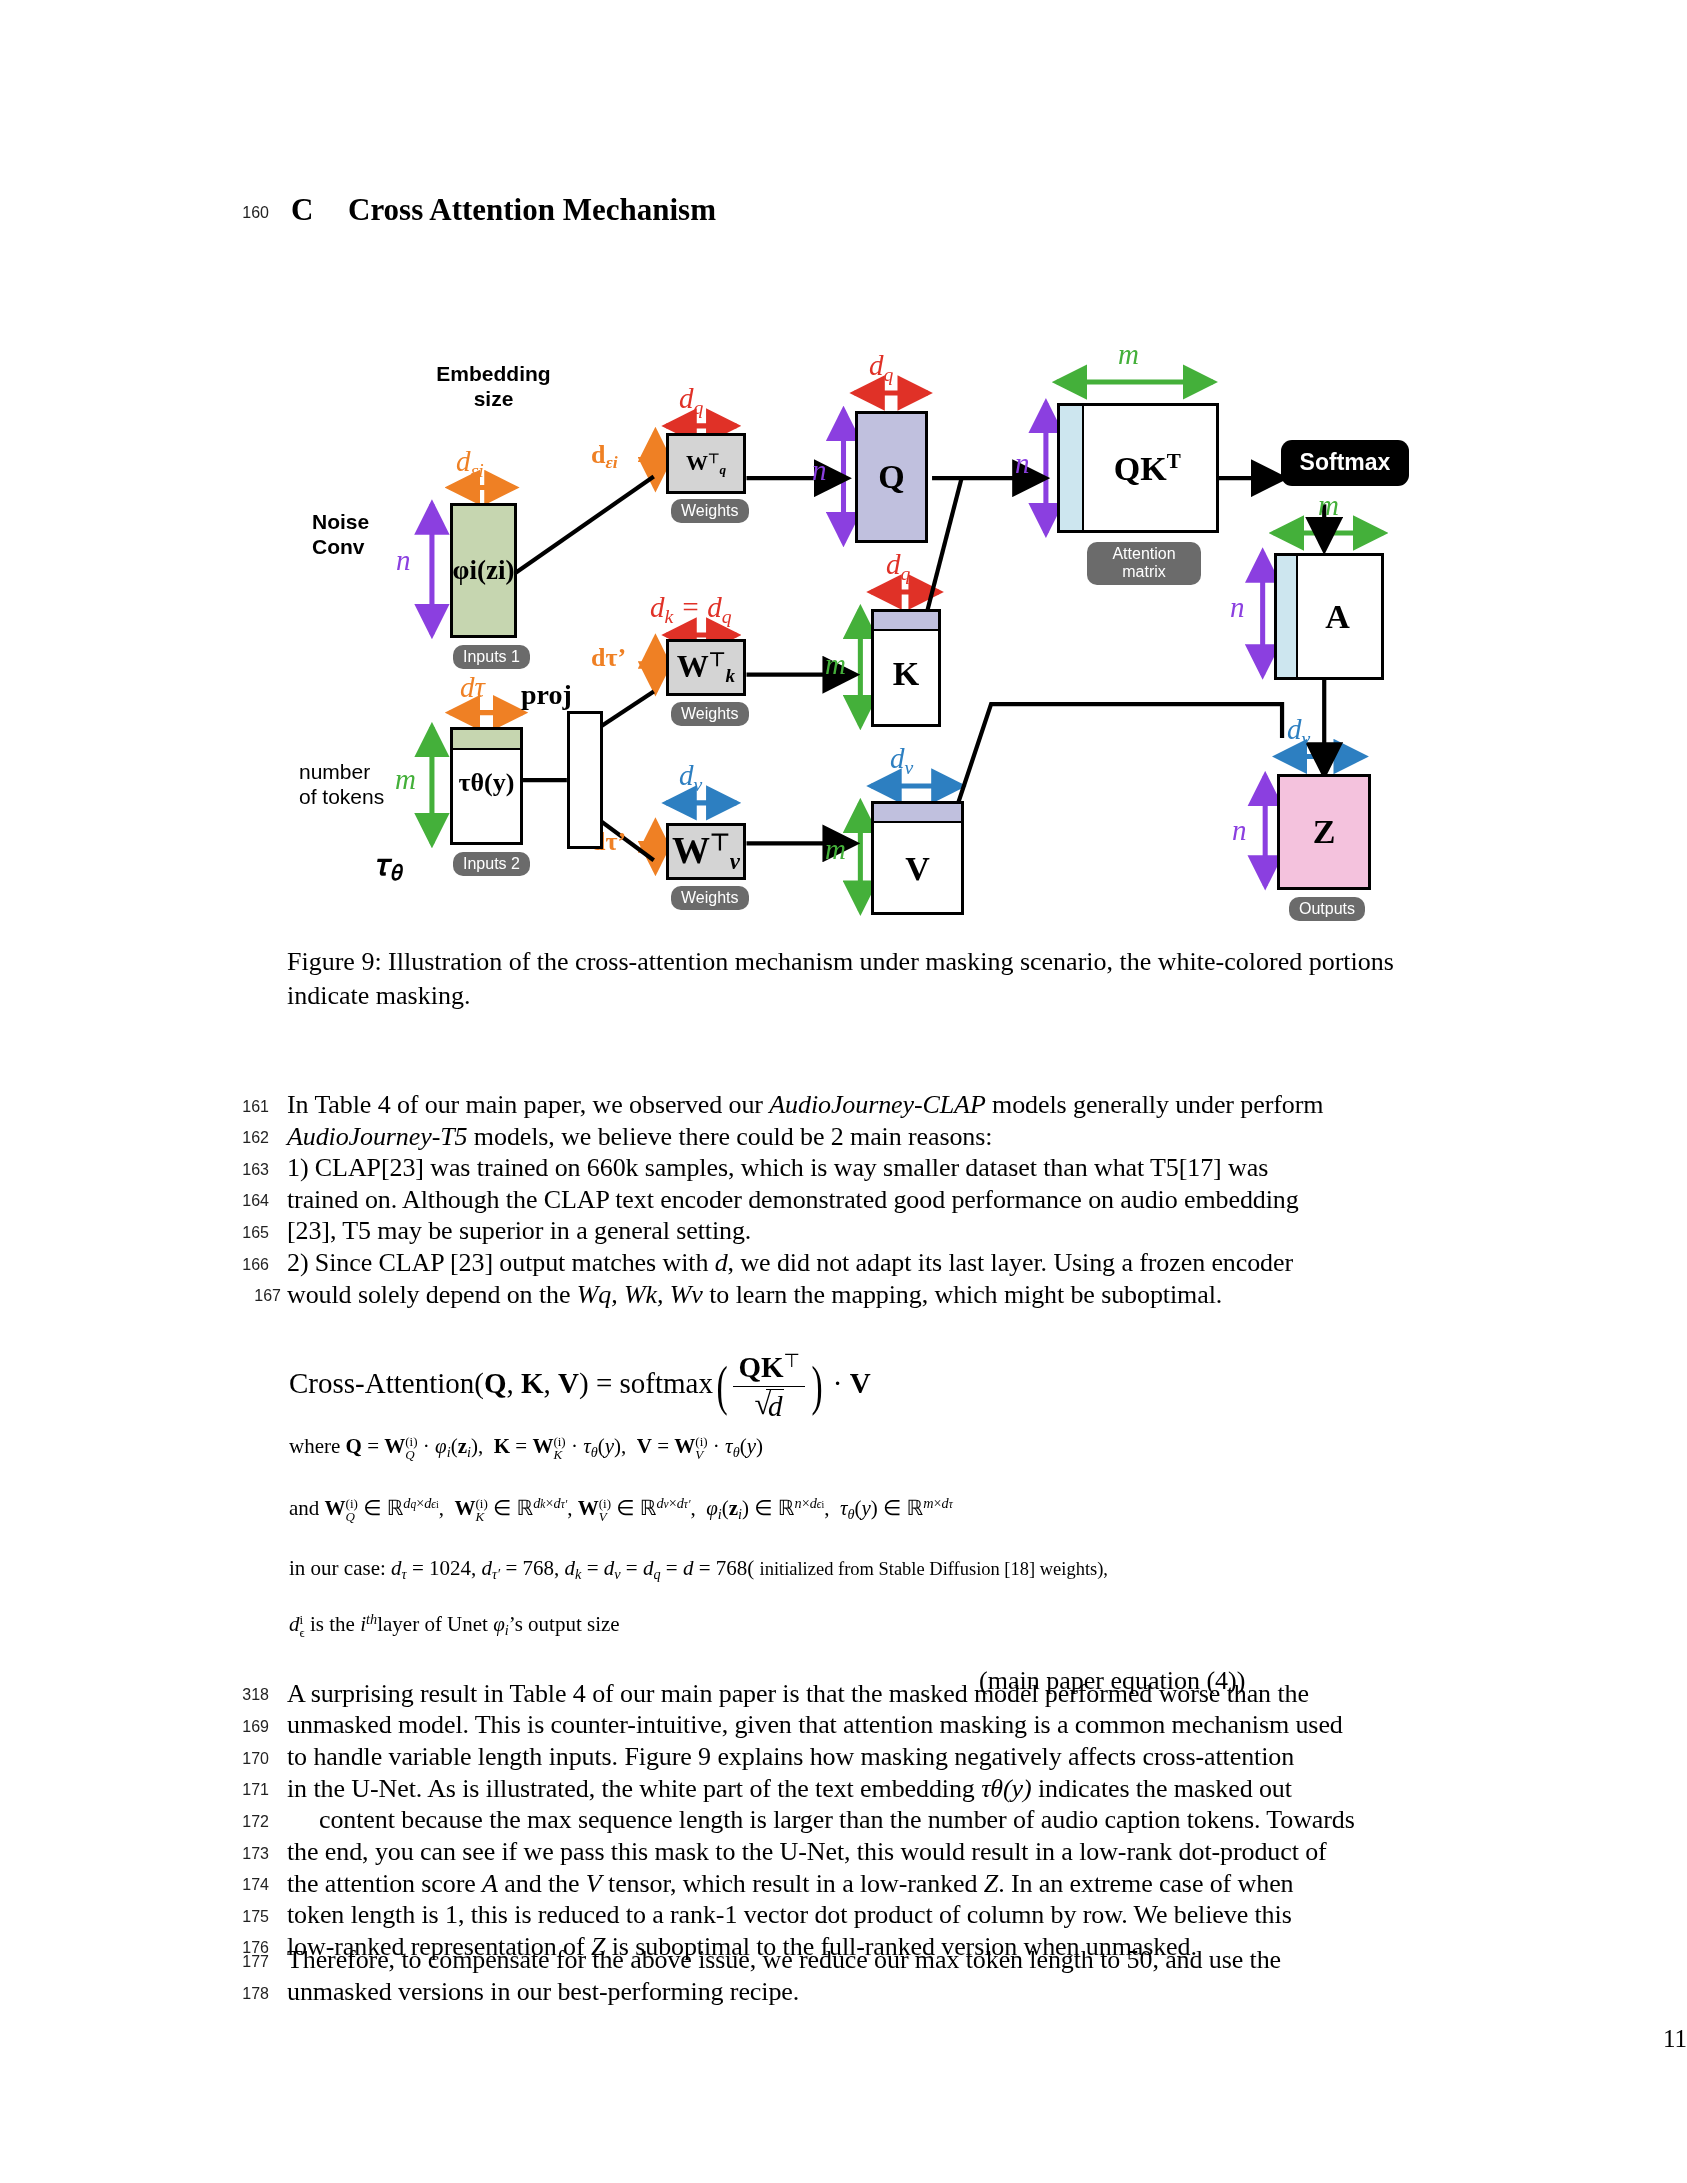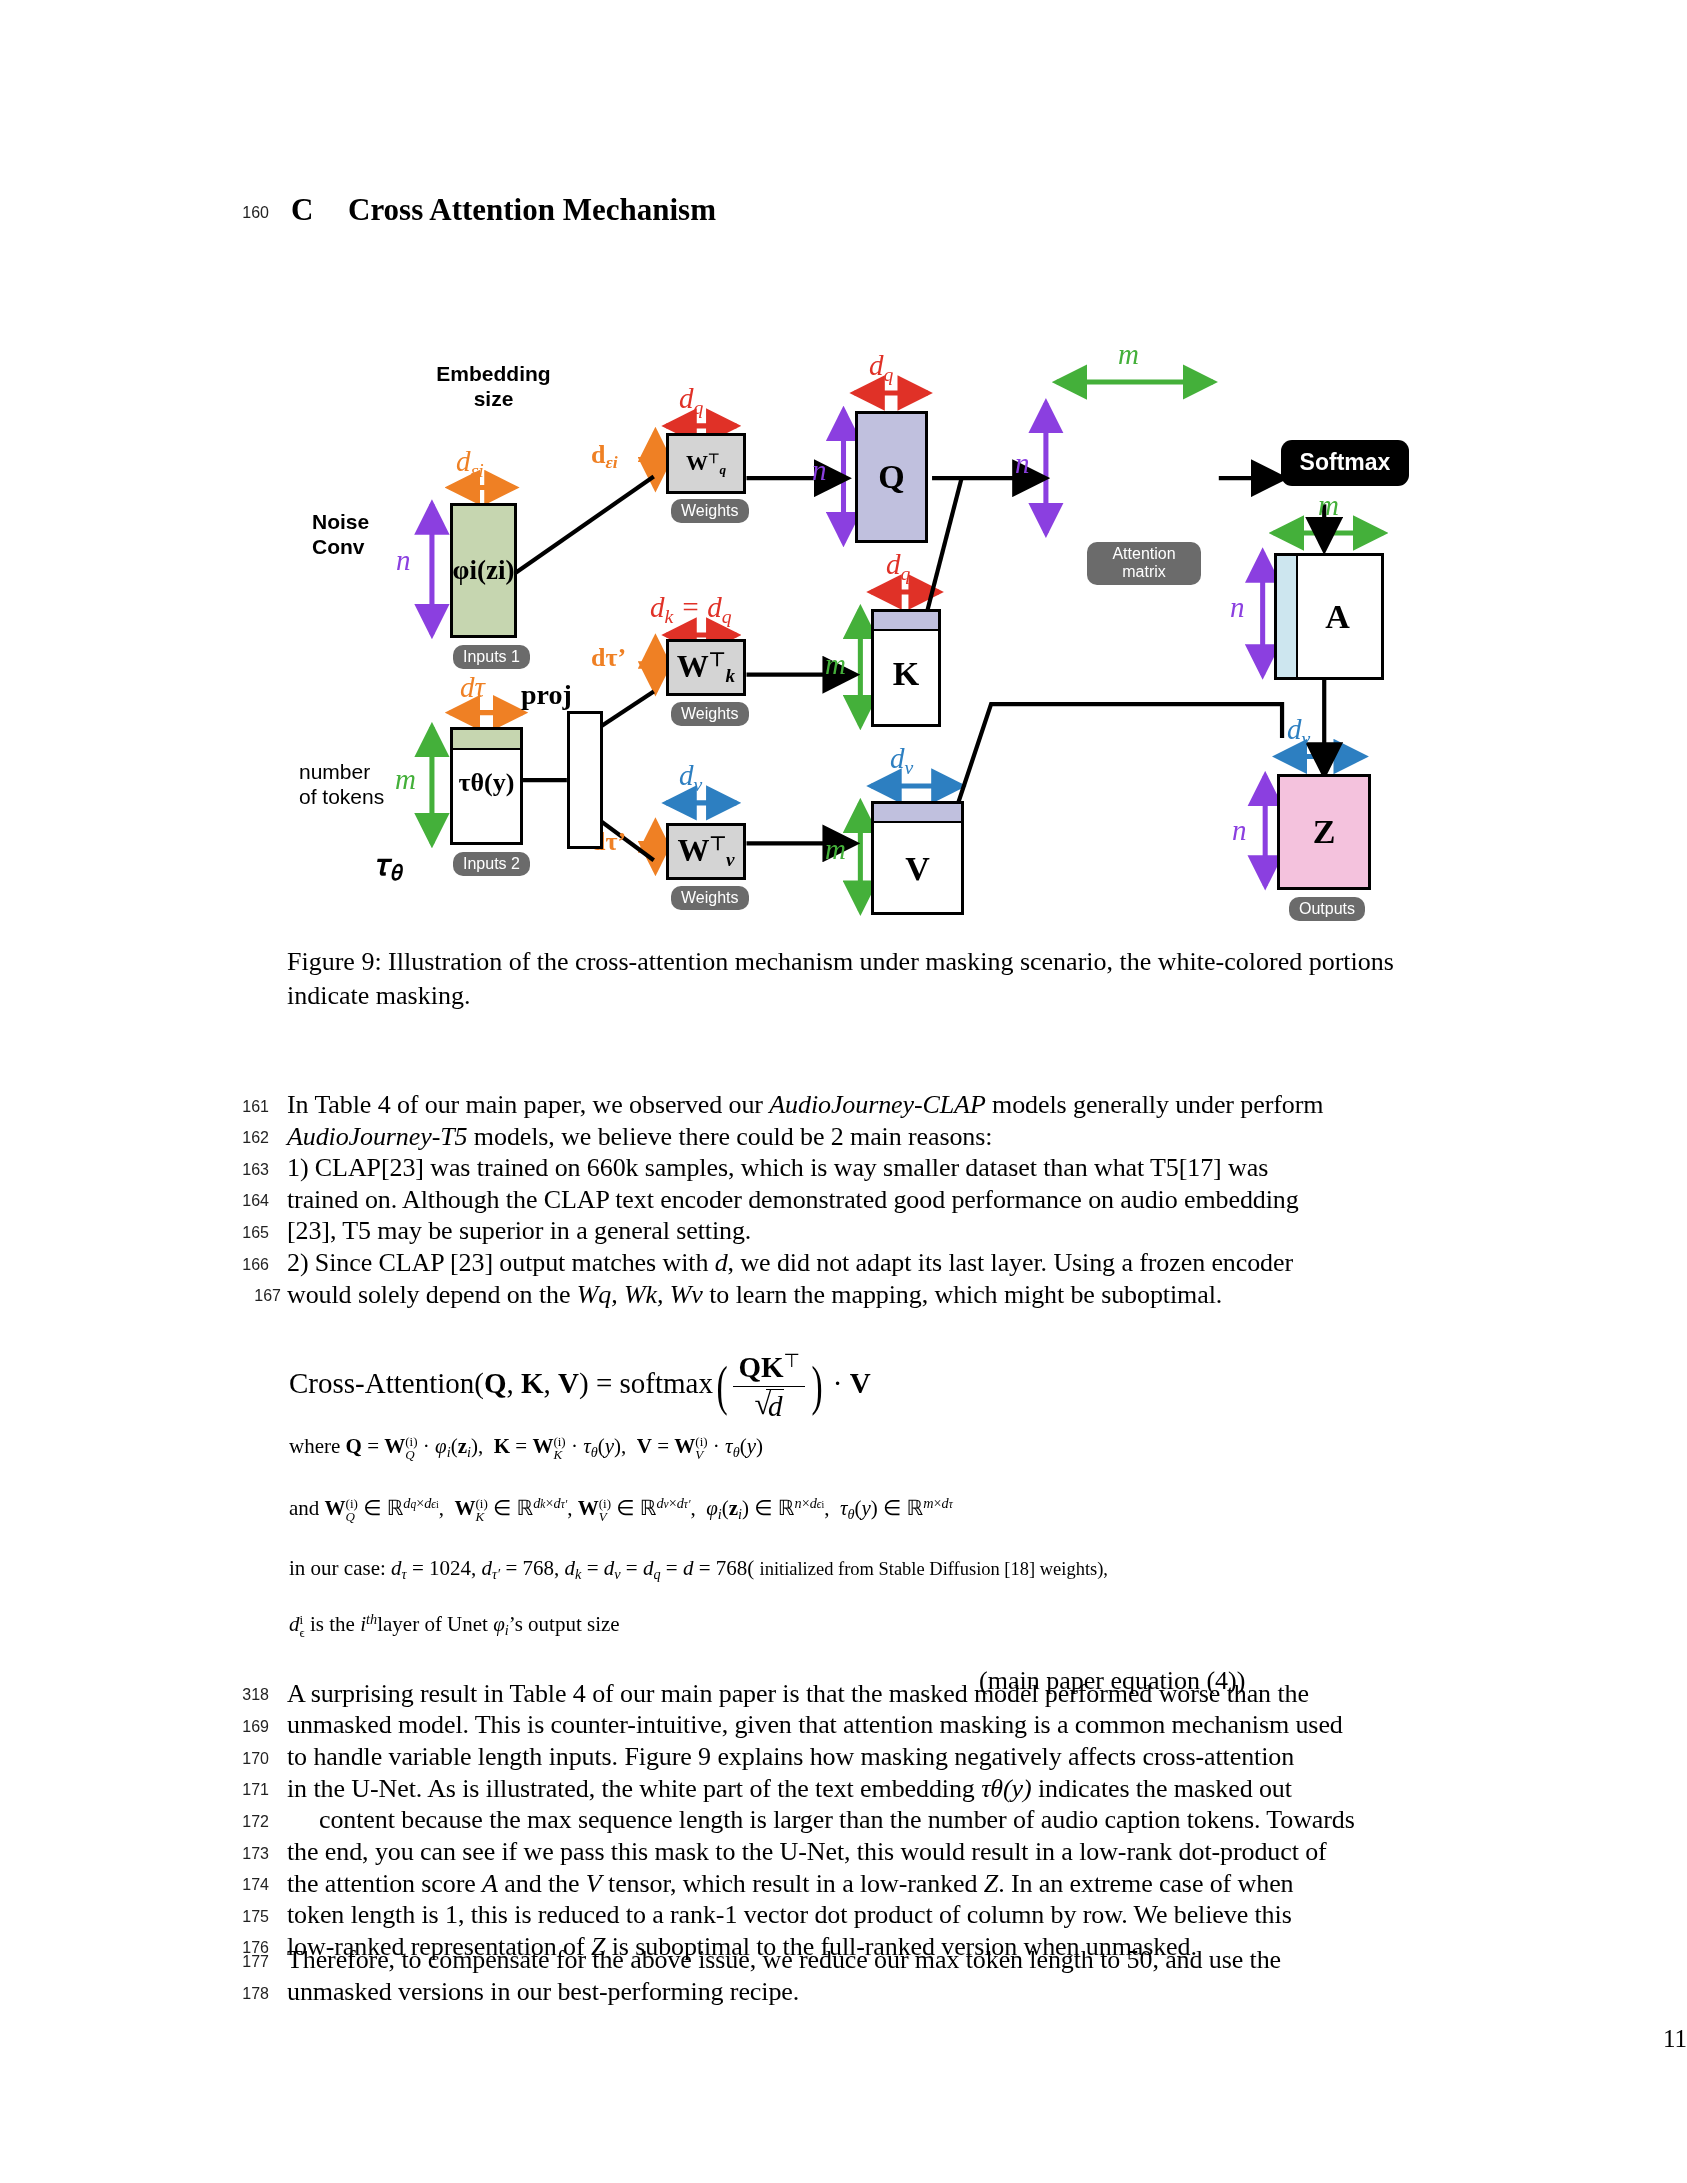--- a/index.html
+++ b/index.html
@@ -322,20 +322,24 @@
 
     <div class="box" style="left:666px; top:433px; width:80px; height:61px; background:#d4d4d4;">
       <span class="box-label" style="font-size:22px;">W<span style="font-size:0.6em; vertical-align:0.55em;">⊤</span><span class="sub" style="font-size:0.6em;">q</span></span>
     </div>
     <div class="tag" style="left:671px; top:499px;">Weights</div>
 
     <div class="box" style="left:855px; top:411px; width:73px; height:132px; background:#c0c0de;">
       <span class="box-label">Q</span>
     </div>
 
+    <div class="box" style="left:1057px; top:403px; width:162px; height:130px; background:#fff; justify-content:flex-start;">
+      <div style="width:22px; height:100%; background:#cde6ef; border-right:2.5px solid #000;"></div>
+      <span class="box-label" style="position:absolute; left:0; right:0; text-align:center; margin-left:18.6px;">QK<span style="font-size:0.62em; vertical-align:0.55em;">T</span></span>
+    </div>
     <div class="tag" style="left:1087px; top:542px; width:94px;">Attention<br>matrix</div>
 
     <div class="softmax" style="left:1281px; top:440px;">Softmax</div>
 
     <div class="box" style="left:1274px; top:553px; width:110px; height:127px; background:#fff; justify-content:flex-start;">
       <div style="width:18.6px; height:100%; background:#cde6ef; border-right:2.5px solid #000;"></div>
       <span class="box-label" style="position:absolute; left:0; right:0; text-align:center; margin-left:17px;">A</span>
     </div>
 
     <div class="box" style="left:1277px; top:774px; width:94px; height:116px; background:#f4c2dd;">
@@ -347,21 +351,21 @@
       <span class="box-label" style="font-size:32px;">W<span style="font-size:0.6em; vertical-align:0.55em;">⊤</span><span class="sub" style="font-size:0.6em;">k</span></span>
     </div>
     <div class="tag" style="left:671px; top:702px;">Weights</div>
 
     <div class="box" style="left:871px; top:609px; width:70px; height:118px; background:#fff; flex-direction:column; justify-content:flex-start;">
       <div style="width:100%; height:17px; background:#c0c0de; border-bottom:2.5px solid #000;"></div>
       <span class="box-label" style="margin-top:23.6px;">K</span>
     </div>
 
     <div class="box" style="left:666px; top:823px; width:80px; height:57px; background:#d4d4d4;">
-      <span class="box-label" style="font-size:32px;">W<span style="font-size:0.6em; vertical-align:0.55em;">⊤</span><span class="sub" style="font-size:0.6em;">v</span></span>
+      <span class="box-label" style="font-size:38px;">W<span style="font-size:0.6em; vertical-align:0.55em;">⊤</span><span class="sub" style="font-size:0.6em;">v</span></span>
     </div>
     <div class="tag" style="left:671px; top:886px;">Weights</div>
 
     <div class="box" style="left:871px; top:801px; width:93px; height:114px; background:#fff; flex-direction:column; justify-content:flex-start;">
       <div style="width:100%; height:17px; background:#c0c0de; border-bottom:2.5px solid #000;"></div>
       <span class="box-label" style="margin-top:27px;">V</span>
     </div>
 
     <div class="box" style="left:450px; top:727px; width:73px; height:118px; background:#fff; flex-direction:column; justify-content:flex-start;">
       <div style="width:100%; height:17.7px; background:#c6d6b0; border-bottom:2.5px solid #000;"></div>

